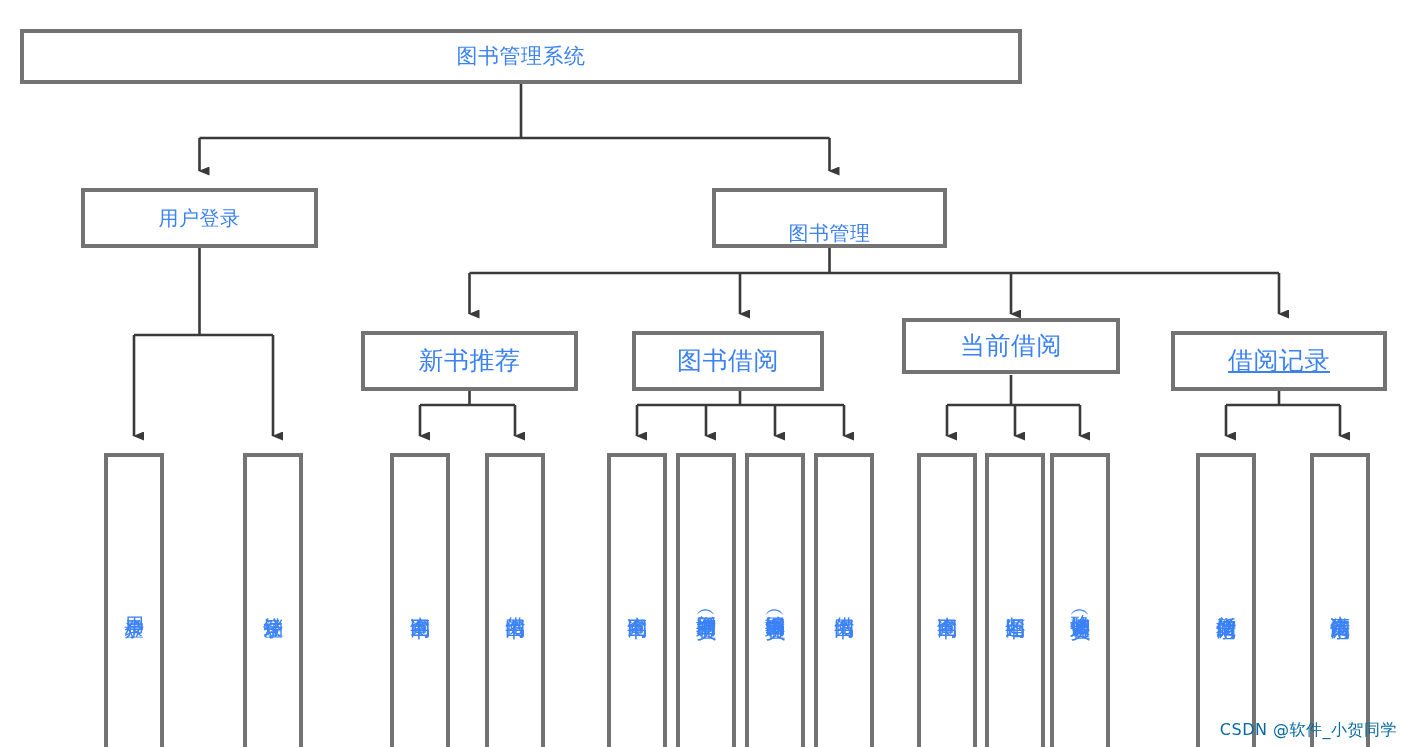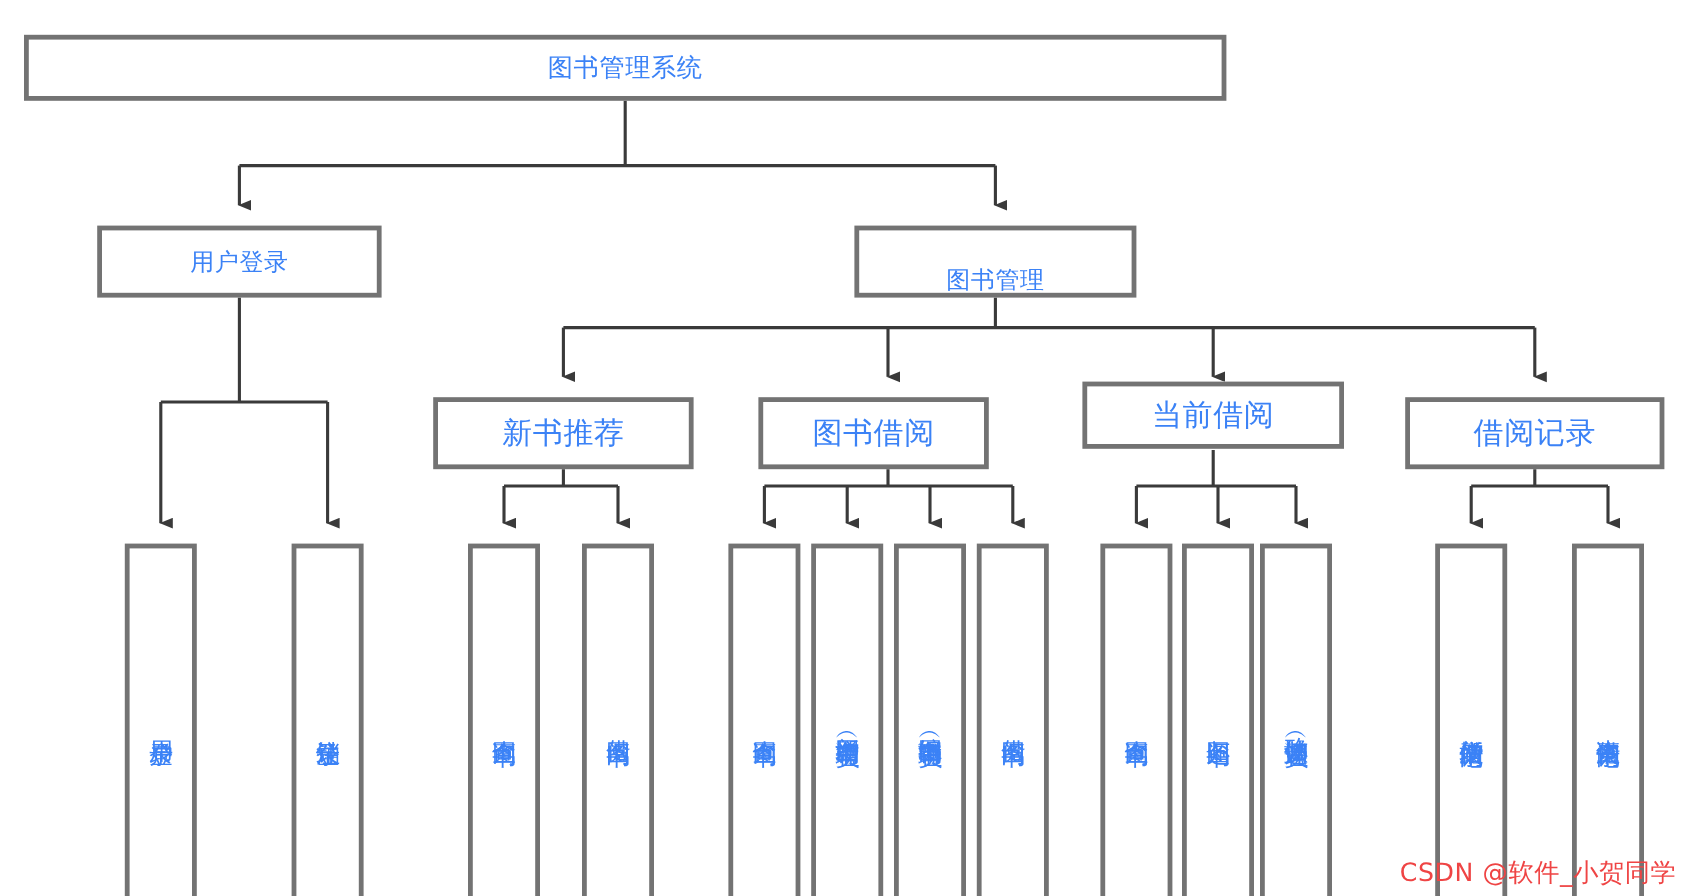--- a/index.html
+++ b/index.html
@@ -57,22 +57,22 @@
     text-orientation: upright;
     font-size: 20px;
     line-height: 1.18;
     letter-spacing: 1px;
     white-space: nowrap;
   }
   .watermark {
     position: absolute;
     right: 8px;
     bottom: 6px;
-    font-size: 21px;
-    color: #ef4444;
+    font-size: 16px;
+    color: #0369a1;
     letter-spacing: 0.5px;
     z-index: 5;
     white-space: nowrap;
   }
 </style>
 </head>
 <body>
 
 <div id="diagram-root">
   <svg id="edge-layer" viewBox="0 0 1405 747" xmlns="http://www.w3.org/2000/svg">
@@ -130,21 +130,21 @@
       </div>
       <div class="node level-2" style="left: 361px; top: 315px; width: 217px; height: 60px;">
         <span class="label">新书推荐</span>
       </div>
       <div class="node level-2" style="left: 632px; top: 315px; width: 192px; height: 60px;">
         <span class="label">图书借阅</span>
       </div>
       <div class="node level-2" style="left: 902px; top: 302px; width: 218px; height: 56px;">
         <span class="label">当前借阅</span>
       </div>
-      <div class="node level-2" style="left: 1171px; top: 315px; width: 216px; height: 60px;">
+      <div class="node level-2" style="left: 1171px; top: 315px; width: 216px; height: 60px; text-decoration: underline;">
         <span class="label">借阅记录</span>
       </div>
       <div class="node level-3 leaf" style="left: 104px; top: 437px; width: 60px; height: 300px;">
         <span class="label">用户登录</span>
       </div>
       <div class="node level-3 leaf" style="left: 243px; top: 437px; width: 60px; height: 300px;">
         <span class="label">注销登录</span>
       </div>
       <div class="node level-3 leaf" style="left: 390px; top: 437px; width: 60px; height: 300px;">
         <span class="label">查询图书</span>

